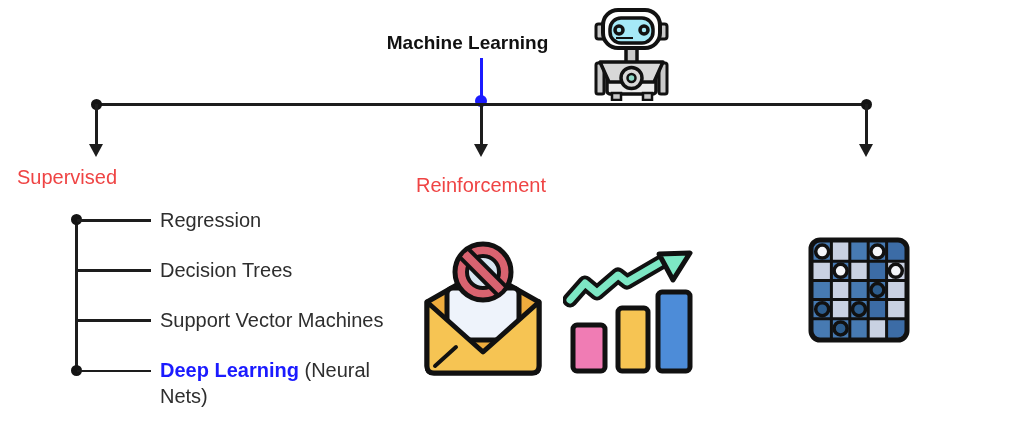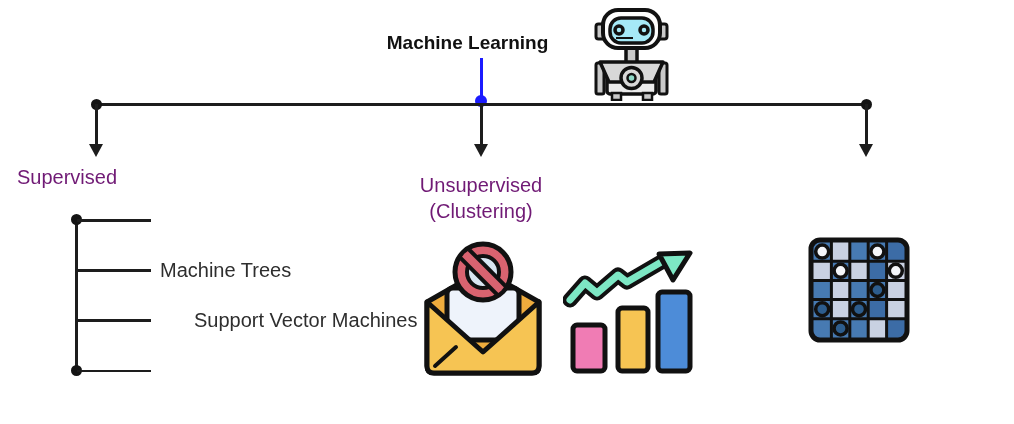--- a/index.html
+++ b/index.html
@@ -2,21 +2,21 @@
 <html><head>
 <meta charset="utf-8">
 <style>
   html,body{margin:0;padding:0;background:#fff;}
   .canvas{
     position:relative;width:1014px;height:424px;background:#ffffff;
     font-family:"Liberation Sans", sans-serif;color:#2e2e2e;overflow:hidden;
   }
   .abs{position:absolute;}
   .title{font-weight:700;font-size:19px;line-height:24px;color:#111;text-align:center;}
-  .label{font-size:20px;line-height:26px;color:#701a75;}
+  .label{font-size:20px;line-height:26px;color:#ef4444;}
   .label.center{text-align:center;}
   .item{font-size:20px;line-height:26px;color:#2e2e2e;white-space:nowrap;}
   .item.wrap{white-space:normal;}
   .dl-highlight{color:#1b1bff;font-weight:700;}
   .hline{background:#1d1d1d;height:3px;}
   .vline{background:#1d1d1d;width:3px;}
   .tick{background:#1d1d1d;height:2.5px;}
   .dot{background:#141414;border-radius:50%;width:11px;height:11px;}
   .bluedot{background:#1b1bff;border-radius:50%;width:12px;height:12px;}
   .bluestem{background:#1b1bff;width:3px;}
@@ -76,26 +76,27 @@
   <div class="abs label" style="left:17px;top:164px;">Supervised</div>
 
   <div class="abs vline" style="left:75px;top:220px;height:151px;width:2.5px;"></div>
   <div class="abs dot" style="left:71px;top:214px;"></div>
   <div class="abs dot" style="left:71px;top:365px;"></div>
   <div class="abs tick" style="left:77px;top:219px;width:74px;"></div>
   <div class="abs tick" style="left:77px;top:269px;width:74px;"></div>
   <div class="abs tick" style="left:77px;top:319px;width:74px;"></div>
   <div class="abs tick" style="left:77px;top:369.5px;width:74px;"></div>
 
-  <div class="abs item" style="left:160px;top:257px;">Machine Trees</div>
-  <div class="abs item" style="left:160px;top:307px;margin-left:34px;">Support Vector Machines</div>
+  <div class="abs item" style="left:160px;top:207px;">Regression</div>
+  <div class="abs item" style="left:160px;top:257px;">Decision Trees</div>
+  <div class="abs item" style="left:160px;top:307px;">Support Vector Machines</div>
+  <div class="abs item wrap" style="left:160px;top:357px;width:232px;"><span class="dl-highlight">Deep Learning</span><span> (Neural Nets)</span></div>
 
   <div class="abs label center" style="left:381px;top:172px;width:200px;">
-    <div>Unsupervised</div>
-    <div>(Clustering)</div>
+    <div>Reinforcement</div>
   </div>
 
   <svg class="abs" style="left:420px;top:240px;" width="126" height="140" viewBox="0 0 126 140">
 
     <path d="M7 62 L63 30 L119 62 V126 Q119 133 112 133 H14 Q7 133 7 126 Z" fill="#efac3d" stroke="#111" stroke-width="5" stroke-linejoin="round"></path>
 
     <rect x="27" y="48" width="72" height="52" rx="6" fill="#eef3fb" stroke="#111" stroke-width="5"></rect>
 
     <path d="M7 62 L63 112 L119 62 V126 Q119 133 112 133 H14 Q7 133 7 126 Z" fill="#f6c453" stroke="#111" stroke-width="5" stroke-linejoin="round"></path>
     <path d="M15 126 L36 107" stroke="#111" stroke-width="4" stroke-linecap="round"></path>

